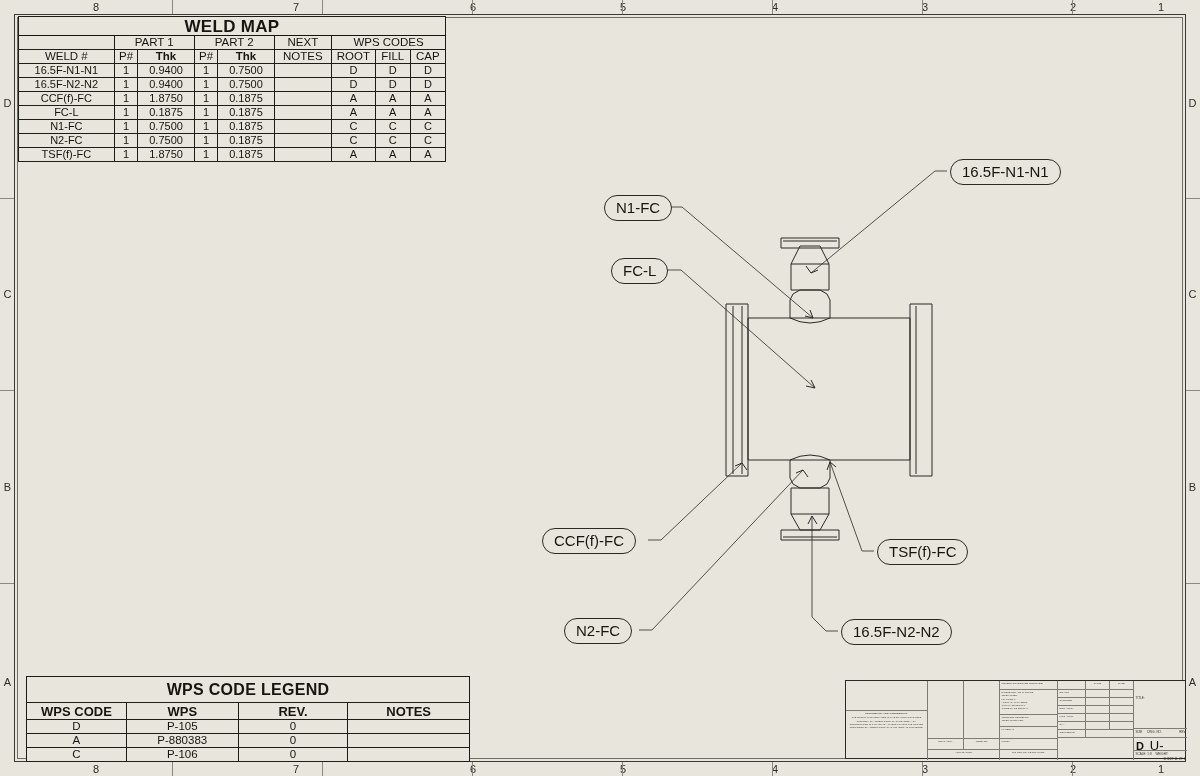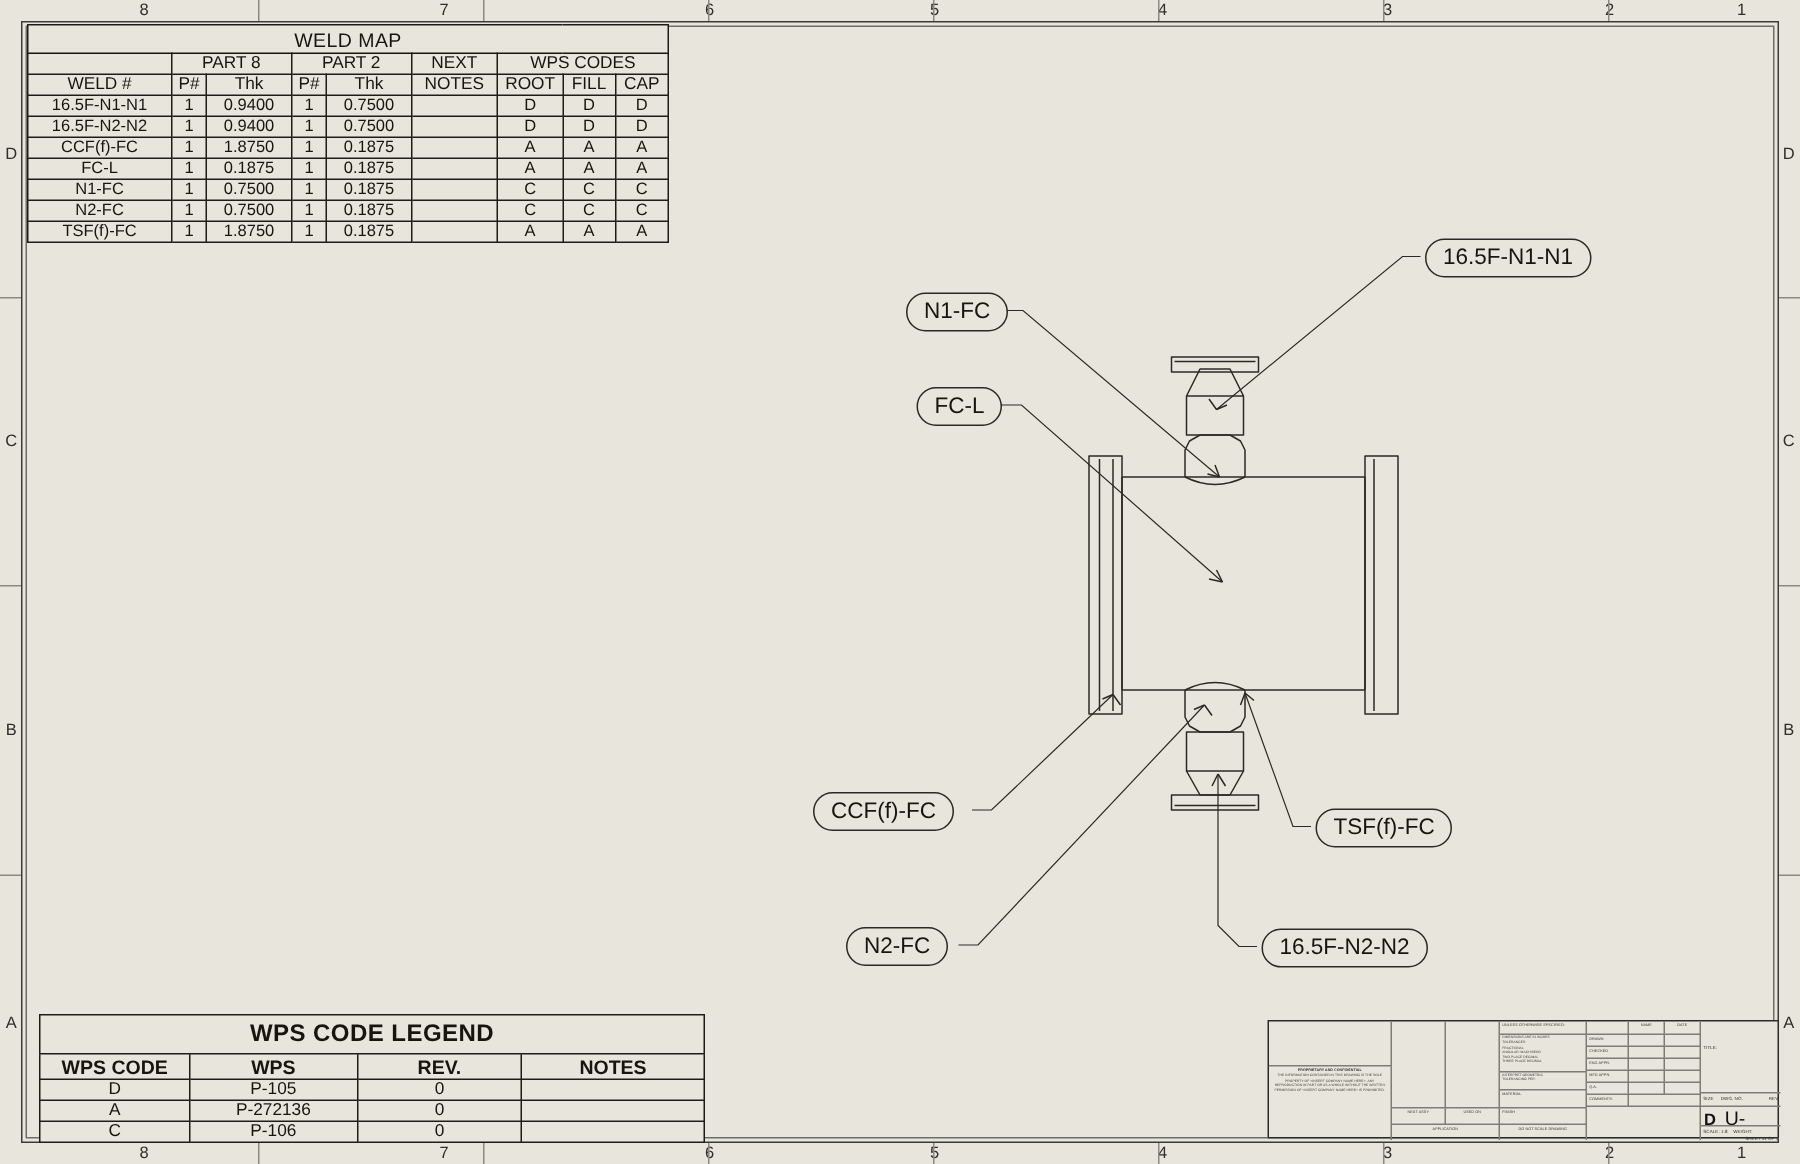--- a/index.html
+++ b/index.html
@@ -66,32 +66,32 @@
     white-space: nowrap;
   }
 
   
   #weldmap-wrap {
     position: absolute;
     left: 18px; top: 16px;
   }
   #weldmap { width: 428px; }
   #weldmap .title-cell {
-    font-size: 13px;
-    font-weight: normal;
+    font-size: 17px;
+    font-weight: bold;
     letter-spacing: 0.3px;
     height: 19px;
     border-bottom: 1.4px solid #16160f;
     margin-top: 32px;
   }
   #weldmap td { font-size: 11px; height: 13px; line-height: 13px; }
   #weldmap .hdr { font-size: 11.5px; height: 14px; }
   #weldmap .c-weld { width: 104px; }
   #weldmap .c-pnum { width: 26px; }
-  #weldmap .c-thk  { width: 62px; }
+  #weldmap .c-thk  { width: 62px; font-weight: bold; }
   #weldmap .c-joint { width: 62px; }
   #weldmap .c-root { width: 46px; }
   #weldmap .c-fill { width: 38px; }
   #weldmap .c-cap  { width: 38px; }
 
   
   #legend-wrap {
     position: absolute;
     left: 26px; top: 676px;
   }
@@ -226,21 +226,21 @@
   <div class="frame-inner"></div>
 
   <div id="weldmap-wrap">
     <table class="dwg" id="weldmap">
       <tbody>
           <tr>
         <td class="title-cell" colspan="9">WELD MAP</td>
       </tr>
       <tr>
         <td class="c-weld hdr"></td>
-        <td class="hdr" colspan="2">PART 8</td>
+        <td class="hdr" colspan="2">PART 1</td>
         <td class="hdr" colspan="2">PART 2</td>
         <td class="c-joint hdr">NEXT</td>
         <td class="hdr" colspan="3">WPS CODES</td>
       </tr>
       <tr>
         <td class="c-weld hdr">WELD #</td>
         <td class="c-pnum hdr">P#</td>
         <td class="c-thk hdr">Thk</td>
         <td class="c-pnum hdr">P#</td>
         <td class="c-thk hdr">Thk</td>
@@ -420,21 +420,21 @@
         <td class="c-notes hdr">NOTES</td>
       </tr>
       <tr>
         <td class="v">D</td>
         <td class="v">P-105</td>
         <td class="v">0</td>
         <td class="v"></td>
       </tr>
       <tr>
         <td class="v">A</td>
-        <td class="v">P-272136</td>
+        <td class="v">P-880383</td>
         <td class="v">0</td>
         <td class="v"></td>
       </tr>
       <tr>
         <td class="v">C</td>
         <td class="v">P-106</td>
         <td class="v">0</td>
         <td class="v"></td>
       </tr>
     </tbody>

